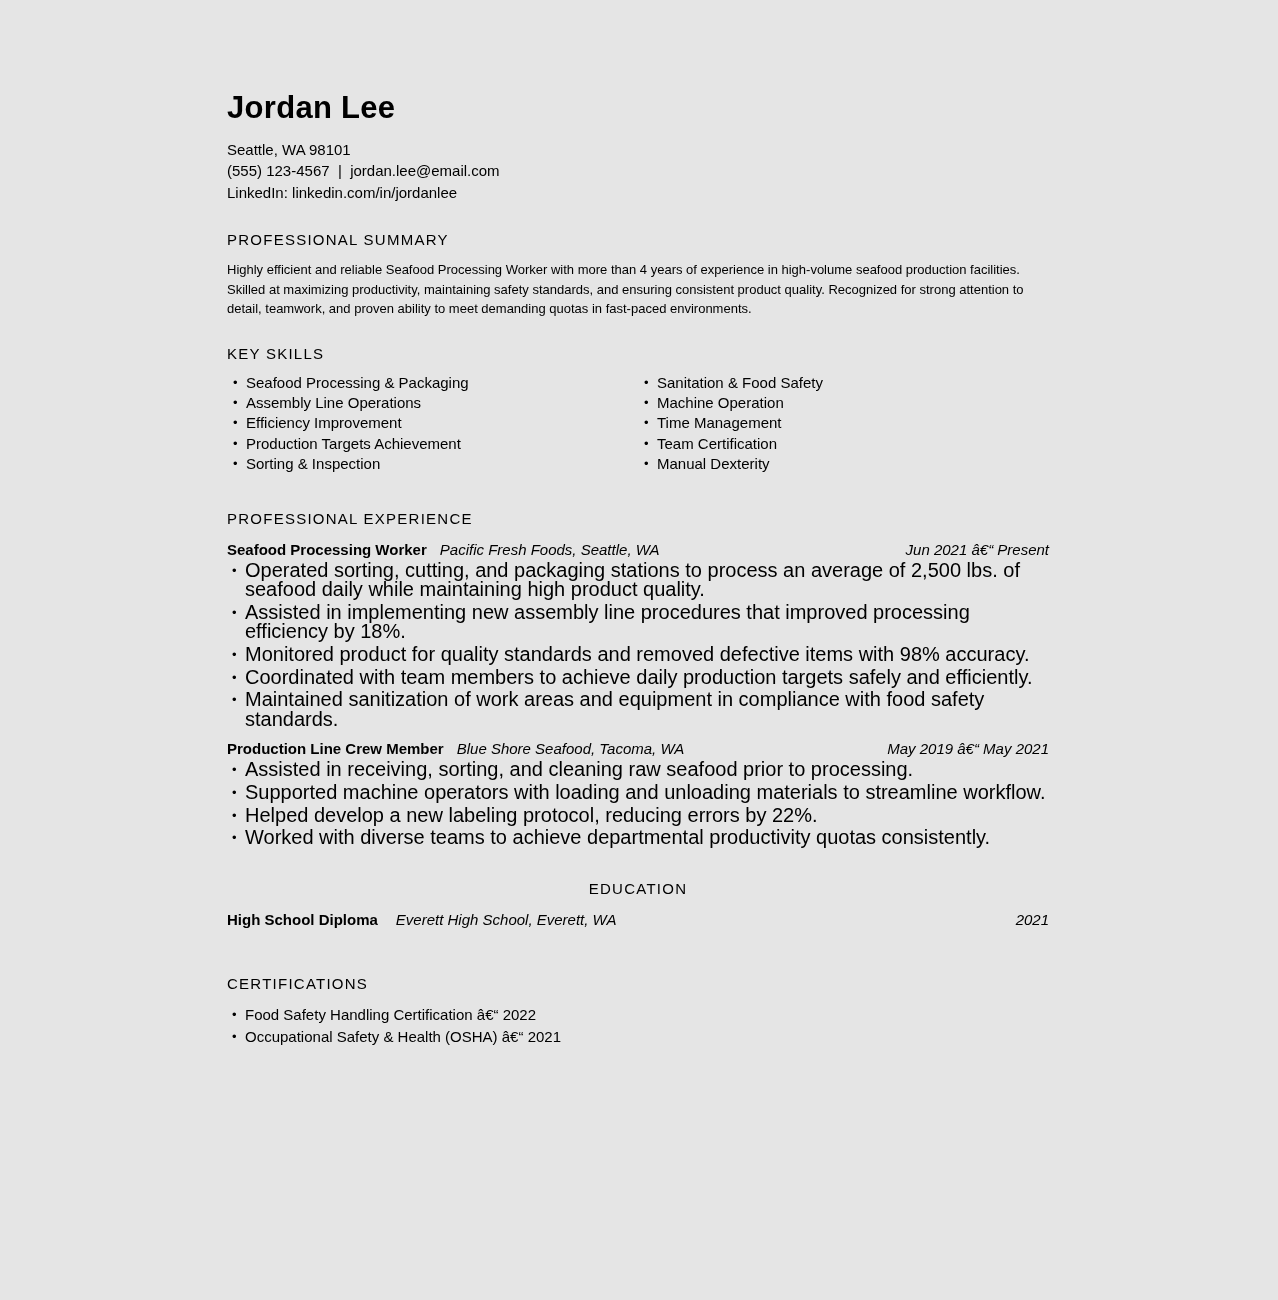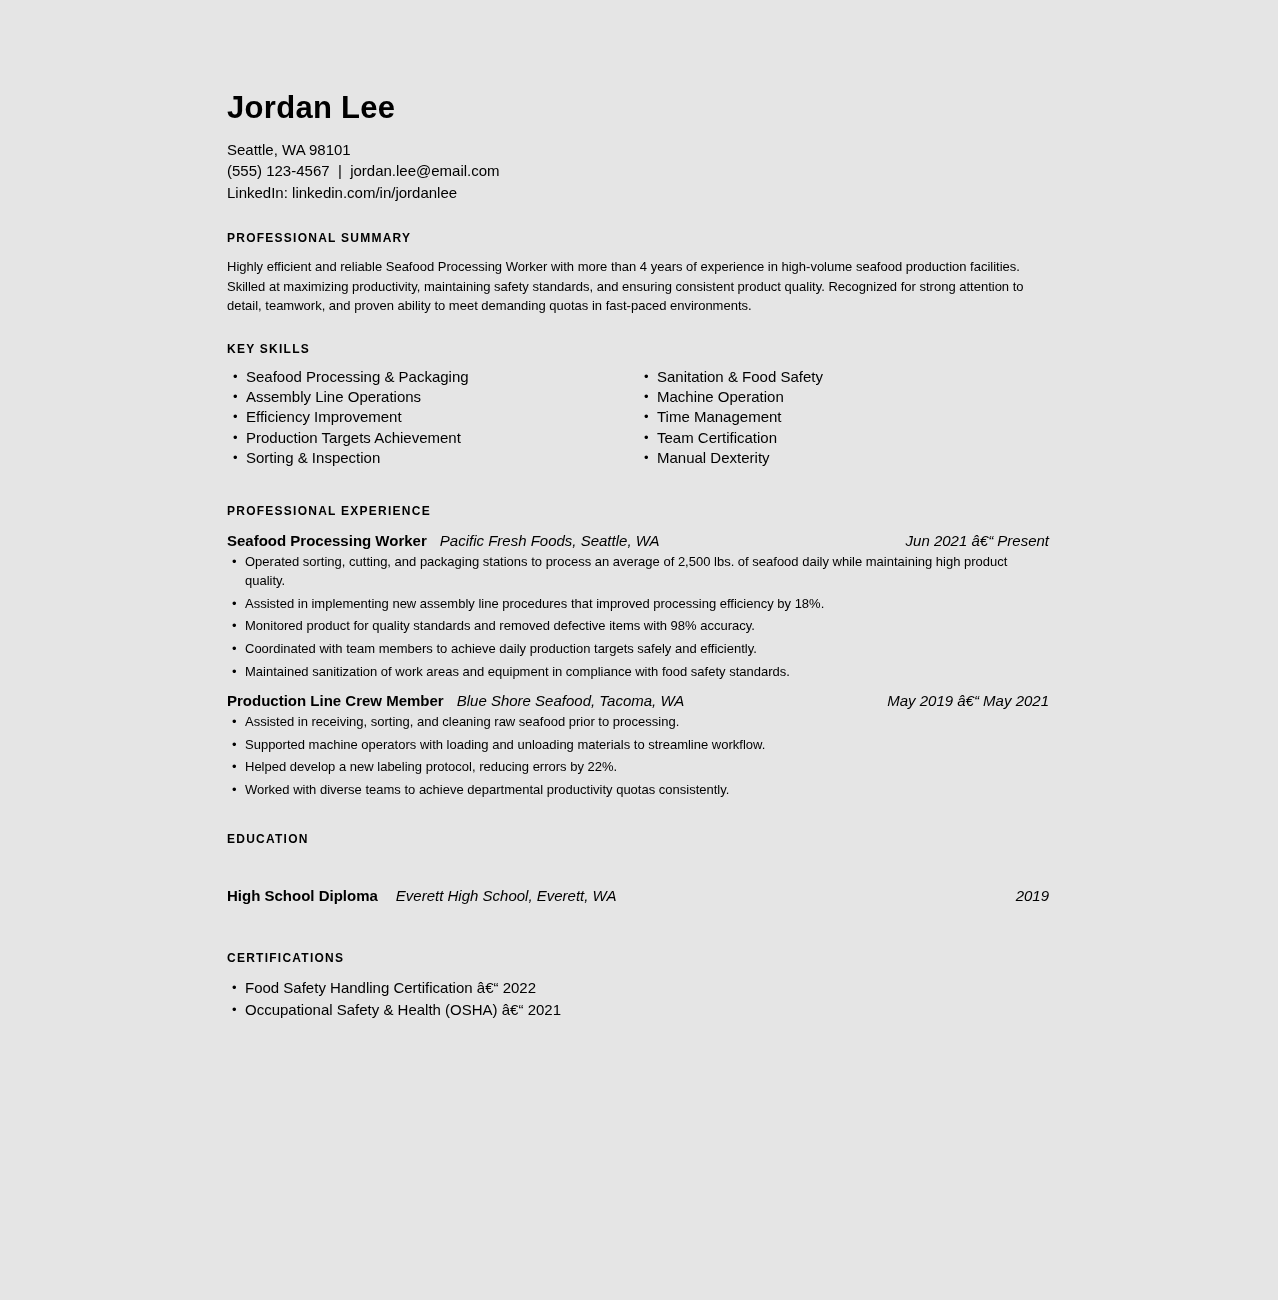--- a/index.html
+++ b/index.html
@@ -41,22 +41,22 @@
     font-size: 15px;
     line-height: 21.5px;
     white-space: pre;
   }
 
   
   .section {
     margin-top: 27px;
   }
   .section-title {
-    font-size: 12px;
-    font-weight: bold;
+    font-size: 15px;
+    font-weight: normal;
     letter-spacing: 1.25px;
     margin: 0 0 12px 0;
     text-transform: uppercase;
   }
 
   
   .summary {
     font-size: 13px;
     line-height: 19.5px;
     text-align: left;
@@ -124,21 +124,21 @@
     text-align: right;
   }
   ul.job-bullets {
     list-style: none;
     margin: 1px 0 0 0;
     padding: 0;
   }
   ul.job-bullets > li {
     position: relative;
     padding-left: 18px;
-    font-size: 13px;
+    font-size: 20px;
     line-height: 19.6px;
     margin-bottom: 3px;
   }
   ul.job-bullets > li::before {
     content: "\2022";
     position: absolute;
     left: 5px;
     top: 0;
     font-size: 13px;
     line-height: 19.6px;
@@ -148,21 +148,20 @@
   .edu-row {
     display: flex;
     align-items: baseline;
     font-size: 15px;
     line-height: 21px;
     width: 822px;
   }
   .edu-degree {
     font-weight: bold;
     white-space: nowrap;
-    margin-top: 27px;
   }
   .edu-school {
     font-style: italic;
     margin-left: 18px;
     white-space: nowrap;
   }
   .edu-year {
     font-style: italic;
     margin-left: auto;
     white-space: nowrap;
@@ -184,21 +183,21 @@
   ul.cert-bullets > li::before {
     content: "\2022";
     position: absolute;
     left: 5px;
     top: 0;
     font-size: 13px;
     line-height: 22px;
   }
 
   .sec-exp { margin-top: 35px; }
-  .sec-edu { margin-top: 32px; }
+  .sec-edu { margin-top: 32px; text-align: center; }
   .sec-cert { margin-top: 45px; }
   .sec-skills { margin-top: 26px; }
   .sec-summary { margin-top: 28px; }
 </style>
 </head>
 <body>
 
 <div class="page">
   <div class="doc">
 
@@ -269,21 +268,21 @@
           <li>Worked with diverse teams to achieve departmental productivity quotas consistently.</li>
         </ul>
       </div>
     </div>
 
     <div class="section sec-edu">
       <div class="section-title">EDUCATION</div>
       <div class="edu-row">
         <span class="edu-degree">High School Diploma</span>
         <span class="edu-school">Everett High School, Everett, WA</span>
-        <span class="edu-year">2019</span>
+        <span class="edu-year">2021</span>
       </div>
     </div>
 
     <div class="section sec-cert">
       <div class="section-title">CERTIFICATIONS</div>
       <ul class="cert-bullets">
         <li>Food Safety Handling Certification â€“ 2022</li>
         <li>Occupational Safety &amp; Health (OSHA) â€“ 2021</li>
       </ul>
     </div>

